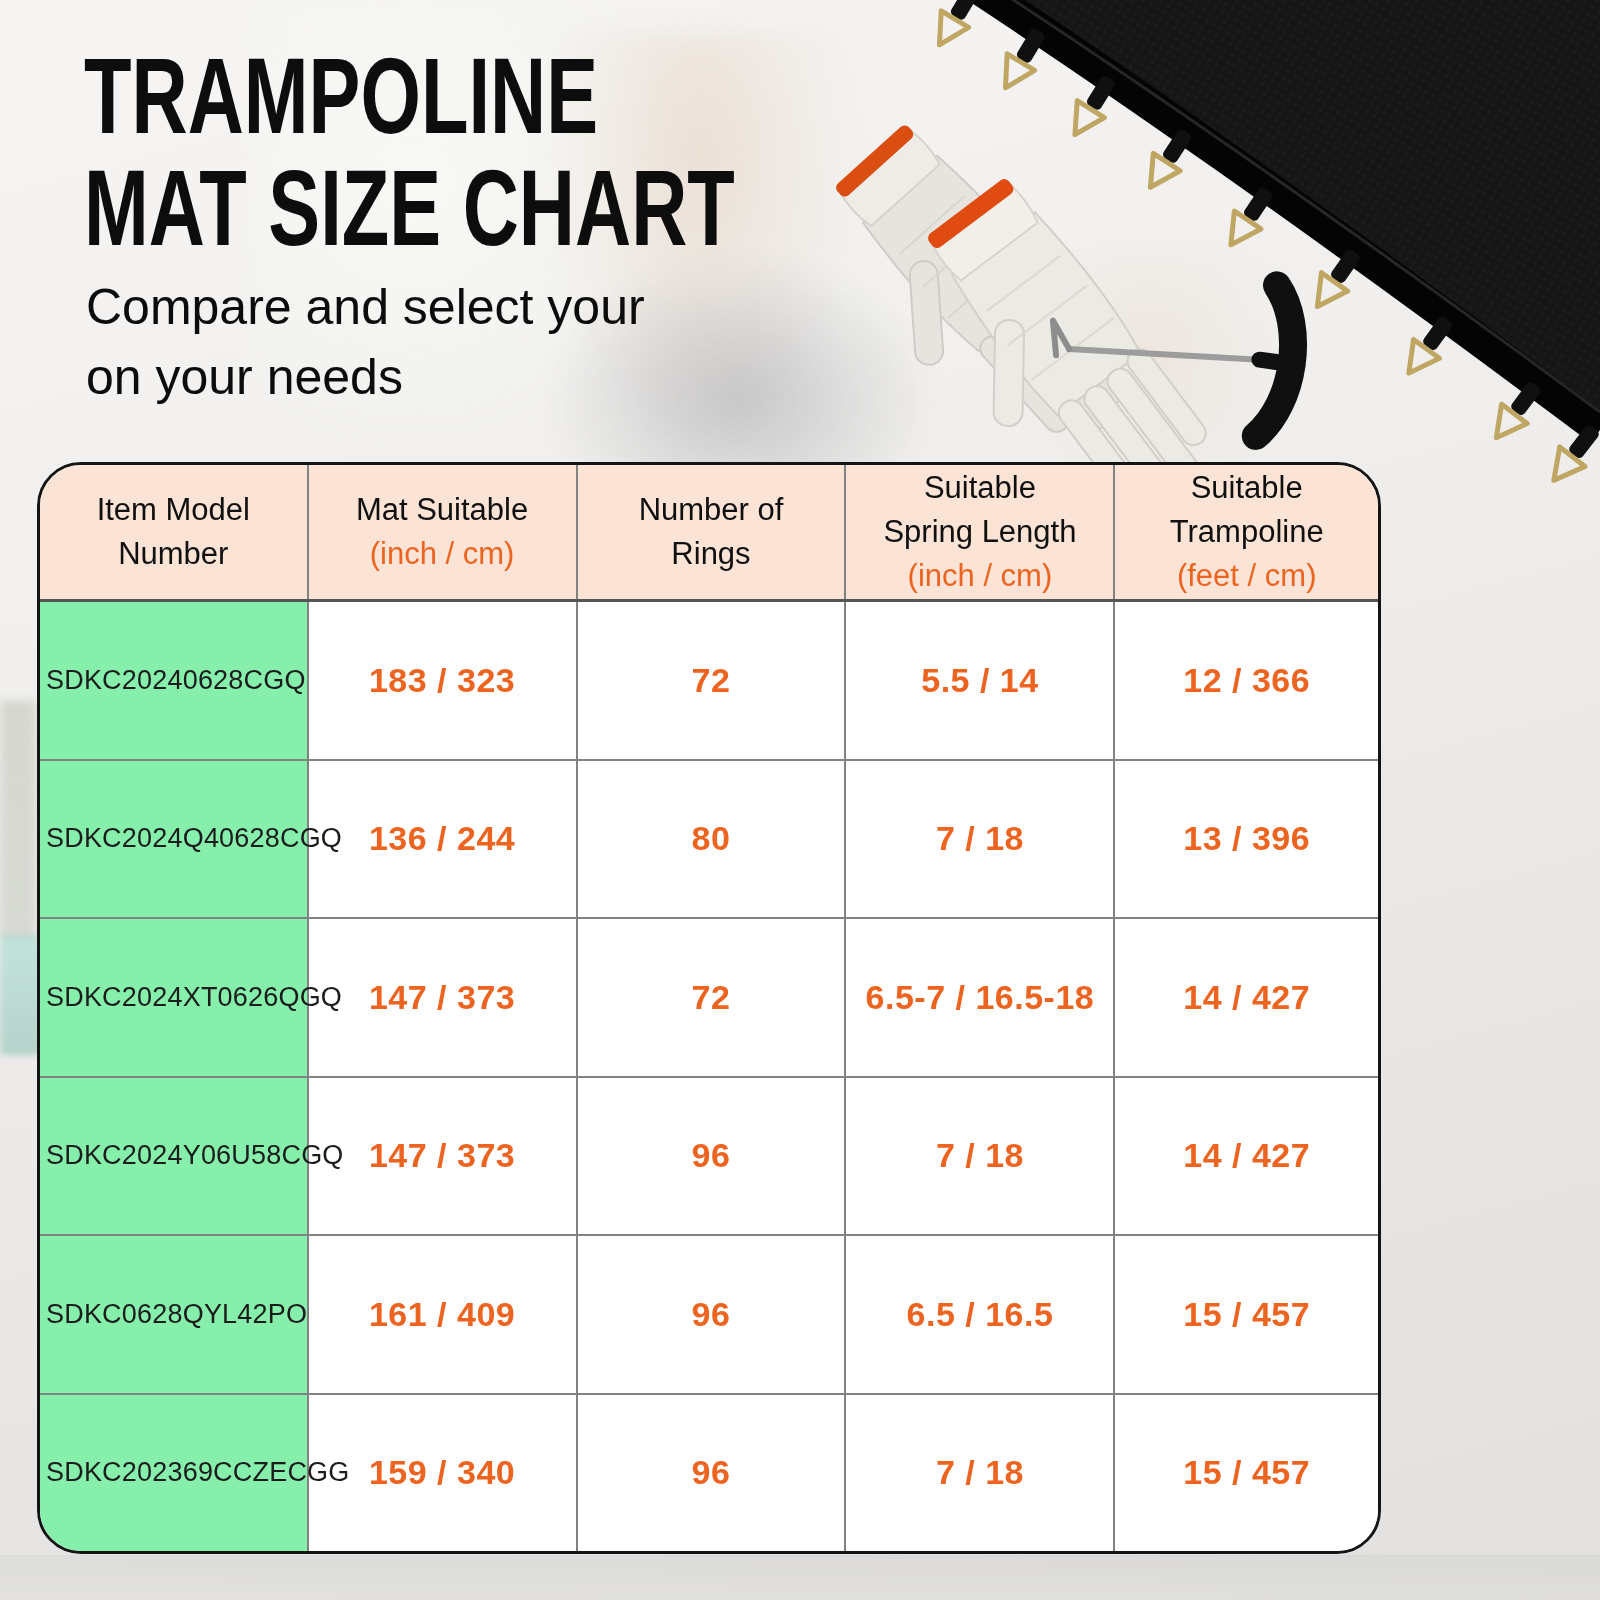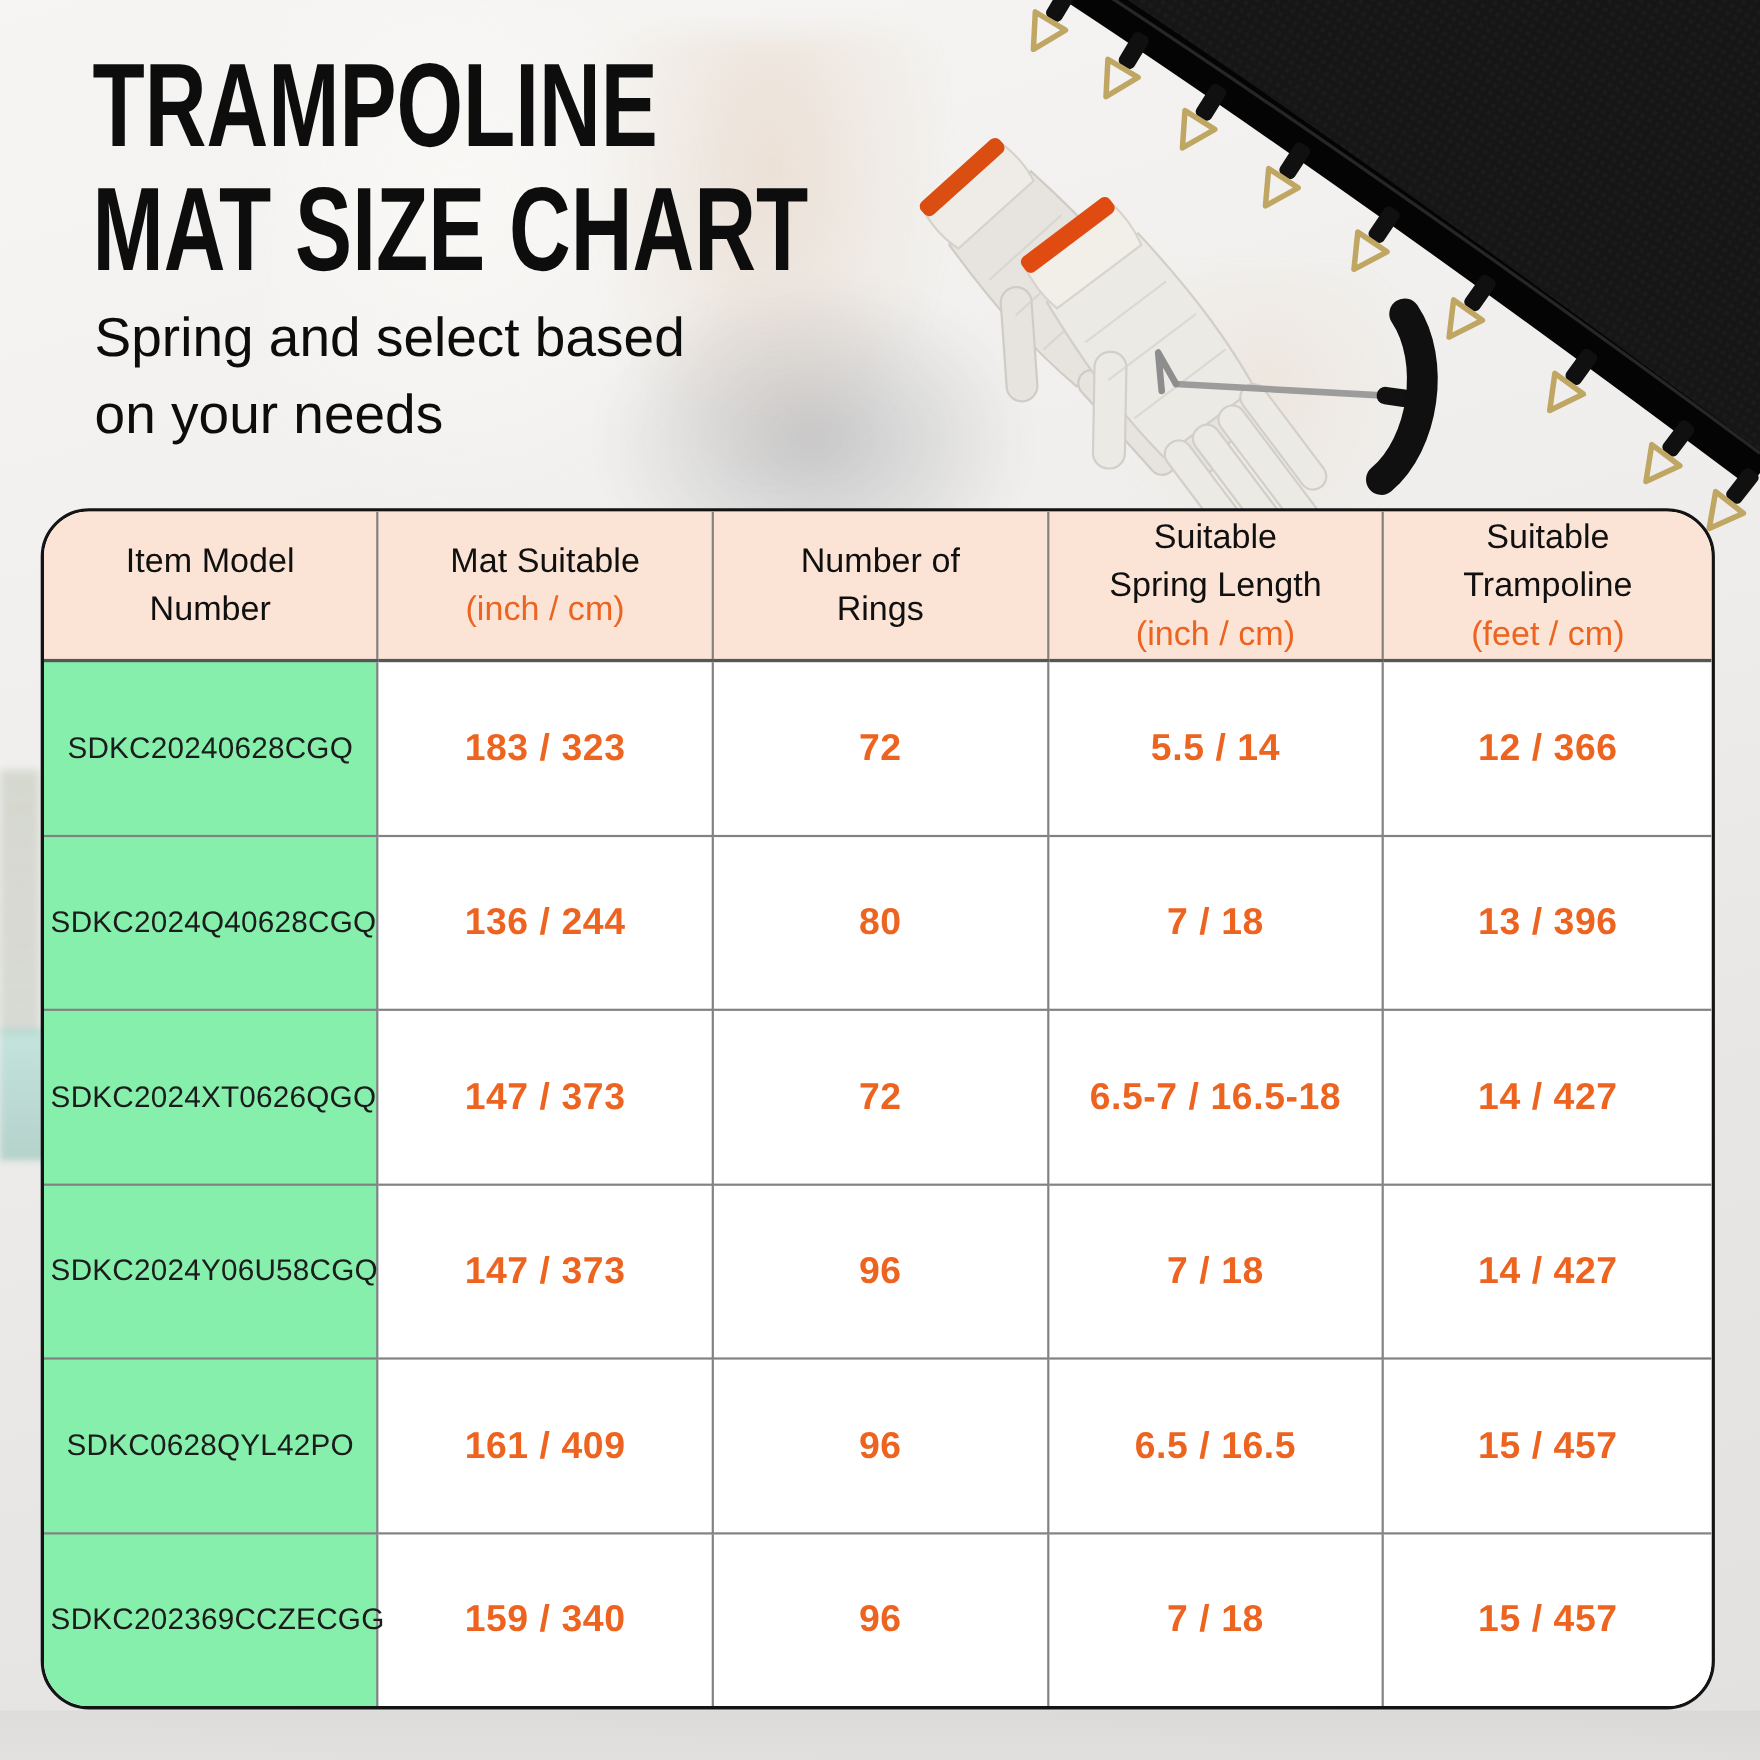--- a/index.html
+++ b/index.html
@@ -36,21 +36,21 @@
 
   
   .title{position:absolute;left:84px;top:40px;z-index:2;
     transform:scaleX(.72);transform-origin:left top;}
   .title span{display:block;font-size:108px;line-height:1.04;font-weight:700;
     color:#0d0d0d;letter-spacing:0px;white-space:nowrap;}
   .subtitle{position:absolute;left:86px;top:272px;z-index:2;
     font-size:50px;line-height:1.4;color:#0c0c0c;white-space:pre-line;}
 
   
-  .table-wrap{position:absolute;left:37px;top:462px;width:1522px;height:1092px;z-index:2;
+  .table-wrap{position:absolute;left:37px;top:462px;width:1344px;height:1092px;z-index:2;
     border:3px solid #141414;border-radius:44px;overflow:hidden;background:#ffffff;
     box-sizing:border-box;}
   table.size{width:100%;height:100%;border-collapse:collapse;border-style:hidden;table-layout:fixed;}
   table.size th,table.size td{border:2px solid #828282;text-align:center;vertical-align:middle;padding:0 6px;}
   table.size thead th{height:134px;background:#fbe4d6;border-bottom:3px solid #565656;}
   .h-label{font-size:31px;font-weight:400;color:#101010;line-height:1.42;white-space:pre-line;}
   .h-sub{font-size:31px;font-weight:400;color:#ED6420;line-height:1.42;}
   table.size tbody td{height:134px;}
   td.model{background:#86efac;font-size:27px;color:#1c1c1c;letter-spacing:.2px;}
   td.val{background:#ffffff;color:#ED6420;font-weight:700;font-size:34px;letter-spacing:.5px;}
@@ -156,21 +156,21 @@
     <path d="M -135,16 l -20,-26 l 8,34" fill="none" stroke="#8d8d8d" stroke-width="6" stroke-linecap="round" stroke-linejoin="round"></path>
     <path d="M 55,0 L 72,0" stroke="#111" stroke-width="16" stroke-linecap="round"></path>
     <path d="M 62,-76 C 96,-38 96,38 62,76" fill="none" stroke="#101010" stroke-width="28" stroke-linecap="round"></path>
   </g>
 </svg>
 
 <div class="title">
   <span>TRAMPOLINE</span>
   <span>MAT SIZE CHART</span>
 </div>
-<div class="subtitle">Spring and select based
+<div class="subtitle">Compare and select your
 on your needs</div>
 
 <div class="table-wrap">
   <table class="size">
     <colgroup>
       <col style="width:20%">
         <col style="width:20.1%">
         <col style="width:20.1%">
         <col style="width:20.1%">
         <col style="width:19.7%">

